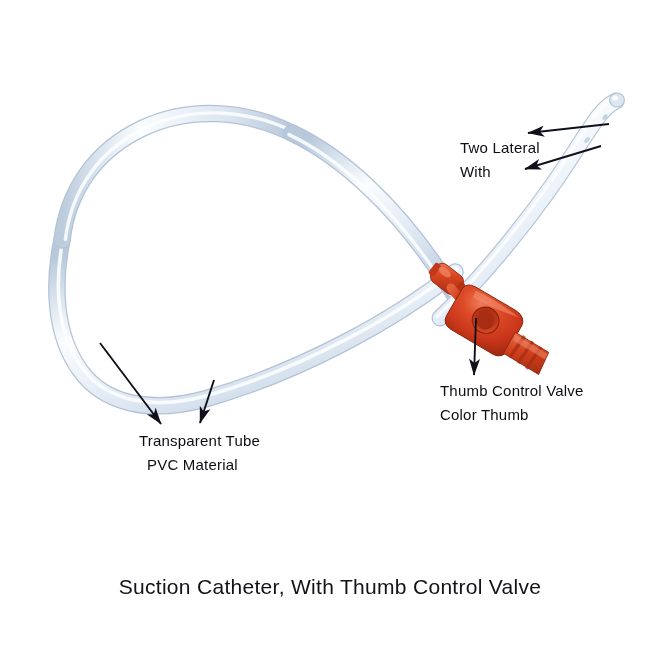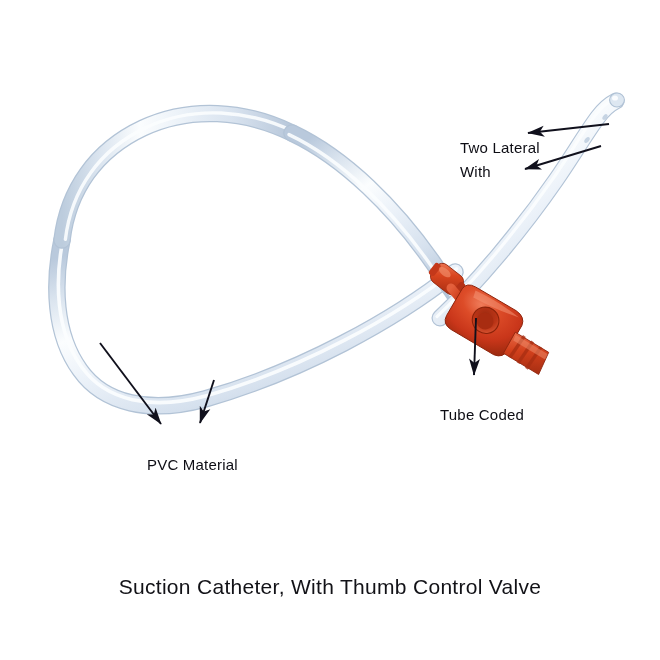--- a/index.html
+++ b/index.html
@@ -221,19 +221,21 @@
 
       <path d="M 100 343 L 161 424" marker-end="url(#arrowHead)"></path>
 
       <path d="M 214 380 L 200 423" marker-end="url(#arrowHead)"></path>
     </g>
   </svg>
 
   <div class="anno" id="lbl-lateral-1">Two Lateral</div>
   <div class="anno" id="lbl-lateral-2">With</div>
 
-  <div class="anno" id="lbl-valve-2">Tube Coded</div>
-
+  <div class="anno" id="lbl-valve-1">Thumb Control Valve</div>
+  <div class="anno" id="lbl-valve-2">Color Thumb</div>
+
+  <div class="anno" id="lbl-tube-1">Transparent Tube</div>
   <div class="anno" id="lbl-tube-2">PVC Material</div>
 
   <div id="caption">Suction Catheter, With Thumb Control Valve</div>
 
 </div>
 
 </body></html>

